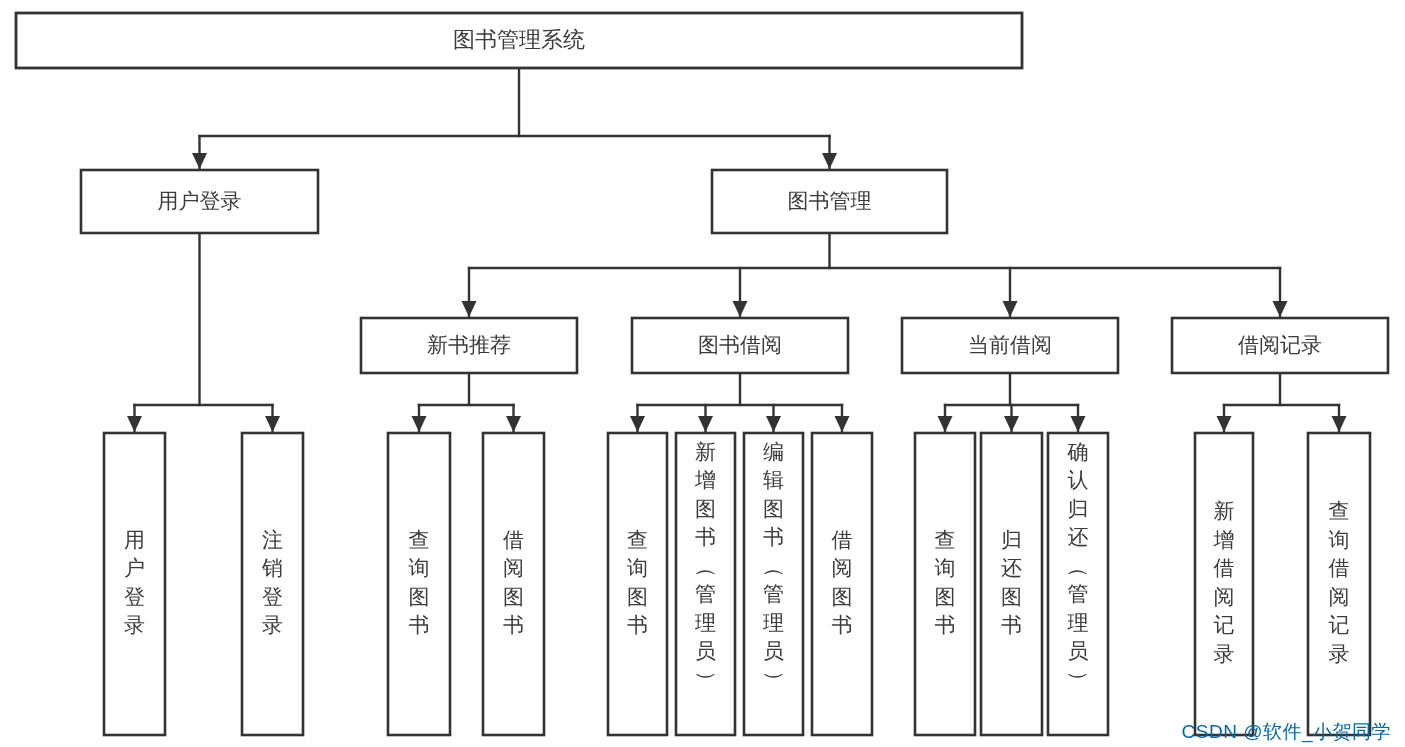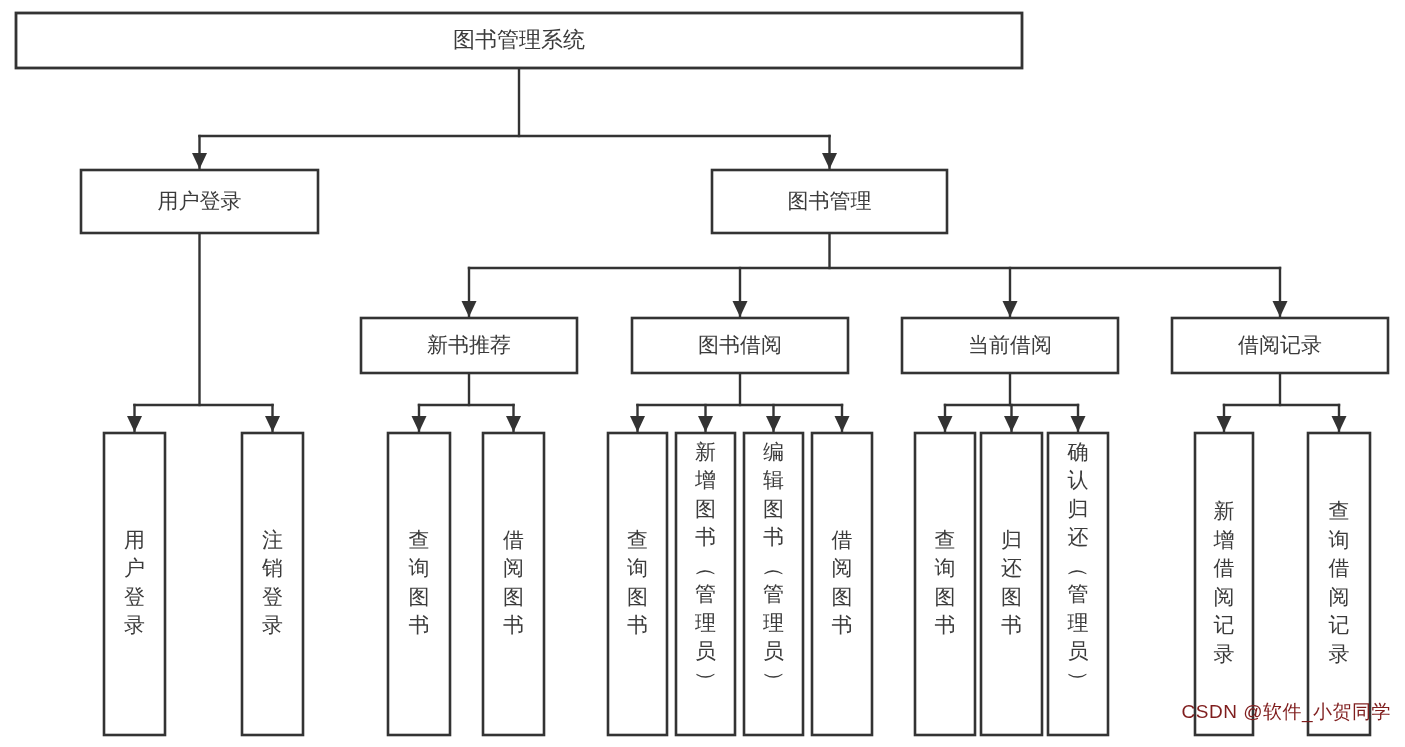--- a/index.html
+++ b/index.html
@@ -56,24 +56,24 @@
   .vlabel-cell {
     fill: #3b3b3b;
     font-family: "Liberation Sans", "DejaVu Sans", sans-serif;
     font-size: 21px;
     text-anchor: middle;
     dominant-baseline: middle;
   }
   .watermark {
     position: absolute;
     right: 14px;
-    bottom: 22px;
+    bottom: 2px;
     font-family: "Liberation Sans", "DejaVu Sans", sans-serif;
     font-size: 19px;
-    color: #7f1d1d;
+    color: #0369a1;
     letter-spacing: 0.5px;
     white-space: nowrap;
     user-select: none;
   }
 </style>
 </head>
 <body>
 
 <div id="diagram-root">
   <svg class="flow" viewBox="0 0 1405 747" xmlns="http://www.w3.org/2000/svg">

